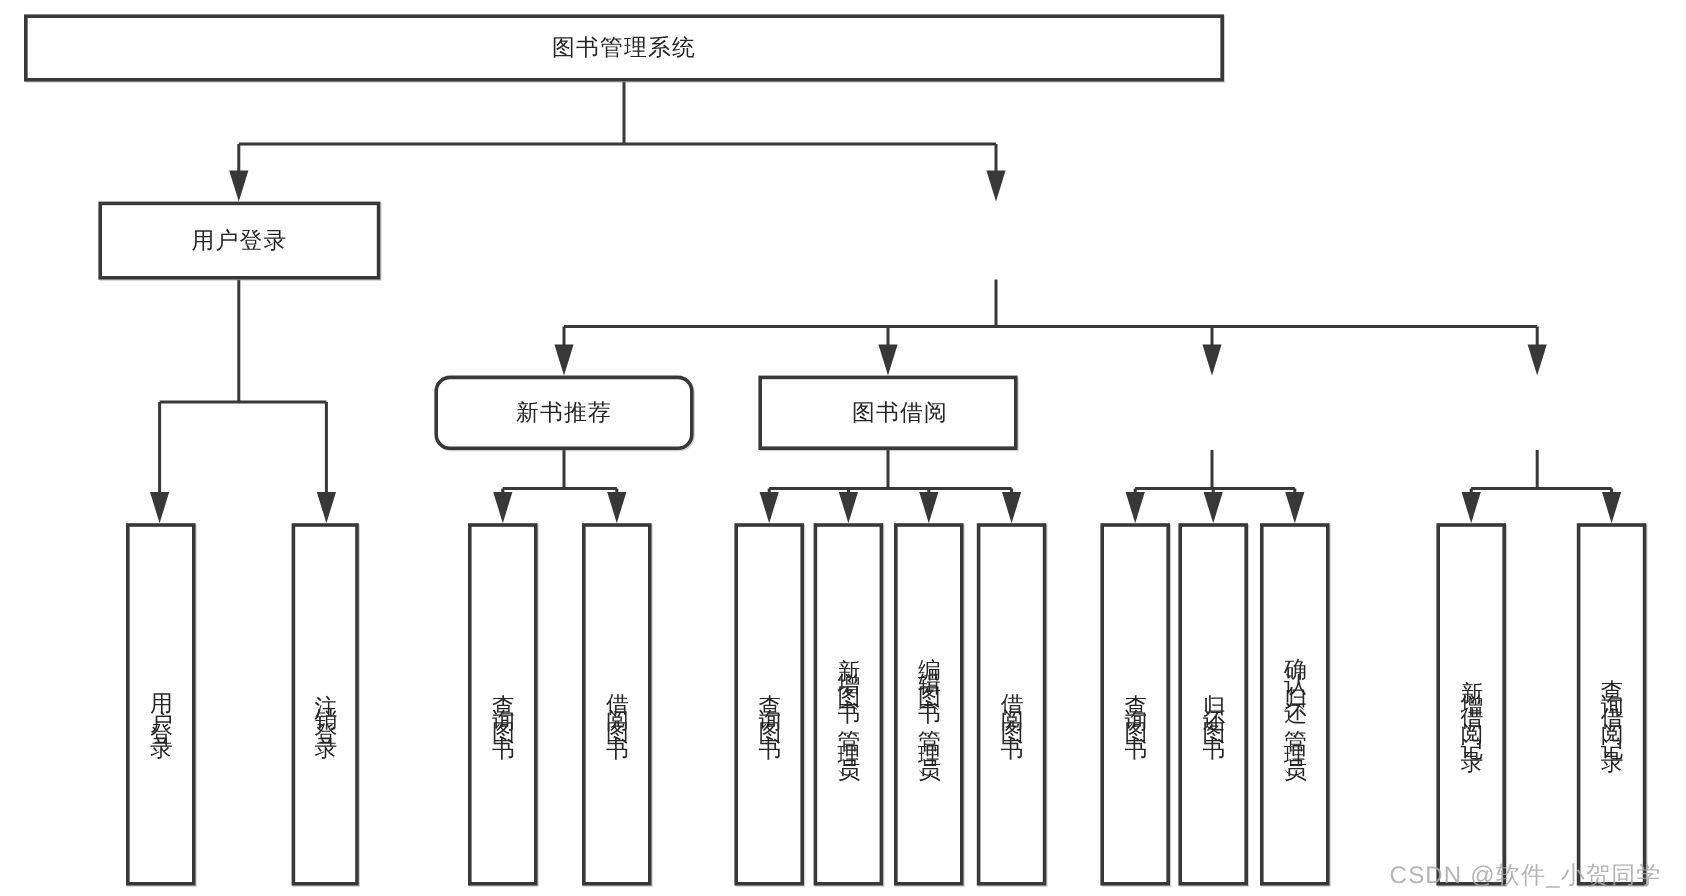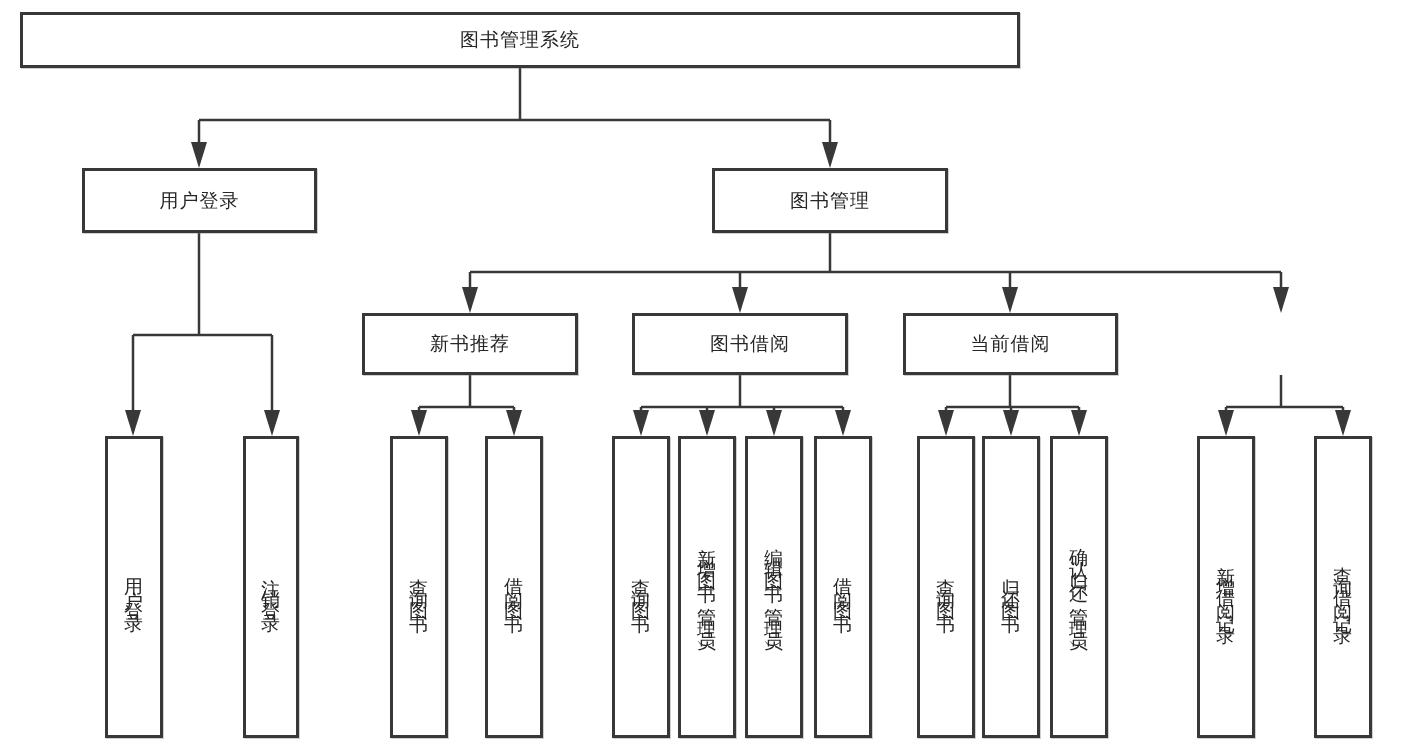--- a/index.html
+++ b/index.html
@@ -27,21 +27,21 @@
     align-items: center;
     justify-content: center;
     font-size: 19px;
     letter-spacing: 1px;
     box-shadow: 1px 1px 0 rgba(120,120,120,0.35);
   }
   
   .n-root          { left: 20px;  top: 12px;  width: 1000px; height: 56px; }
   .n-user-login    { left: 82px;  top: 168px; width: 235px;  height: 65px; }
   .n-book-mgmt     { left: 712px; top: 168px; width: 236px;  height: 65px; }
-  .n-new-book      { left: 362px; top: 313px; width: 216px;  height: 62px; }
+  .n-new-book      { left: 362px; top: 313px; width: 216px;  height: 62px; border-radius: 13px; }
   .n-book-borrow   { left: 632px; top: 313px; width: 216px;  height: 62px; padding-left: 20px; }
   .n-cur-borrow    { left: 903px; top: 313px; width: 215px;  height: 62px; }
   .n-borrow-rec    { left: 1173px; top: 313px; width: 217px; height: 62px; }
   
   .leaf { top: 436px; height: 302px; width: 58px; }
   .leaf .vtext {
     writing-mode: vertical-rl;
     text-orientation: mixed;
     letter-spacing: 12px;
     font-size: 19px;
@@ -118,25 +118,23 @@
       <polygon points="1011,436 1003,410 1019,410"></polygon>
       <polygon points="1079,436 1071,410 1087,410"></polygon>
       <polygon points="1226,436 1218,410 1234,410"></polygon>
       <polygon points="1343,436 1335,410 1351,410"></polygon>
     </g>
   </svg>
 
   <div class="node n-root">图书管理系统</div>
 
   <div class="node n-user-login">用户登录</div>
-  <div class="node n-book-mgmt">图书管理</div>
 
   <div class="node n-new-book">新书推荐</div>
   <div class="node n-book-borrow">图书借阅</div>
-  <div class="node n-cur-borrow">当前借阅</div>
 
   <div class="node leaf lf-1">
     <span class="vtext">用户登录</span>
   </div>
   <div class="node leaf lf-2">
     <span class="vtext">注销登录</span>
   </div>
 
   <div class="node leaf lf-3">
     <span class="vtext">查询图书</span>
@@ -168,14 +166,15 @@
     <span class="vtext">确认归还（管理员）</span>
   </div>
 
   <div class="node leaf lf-12">
     <span class="vtext">新增借阅记录</span>
   </div>
   <div class="node leaf lf-13">
     <span class="vtext">查询借阅记录</span>
   </div>
 
+  <div class="watermark">CSDN @软件_小贺同学</div>
 
 </div>
 
 </body></html>

